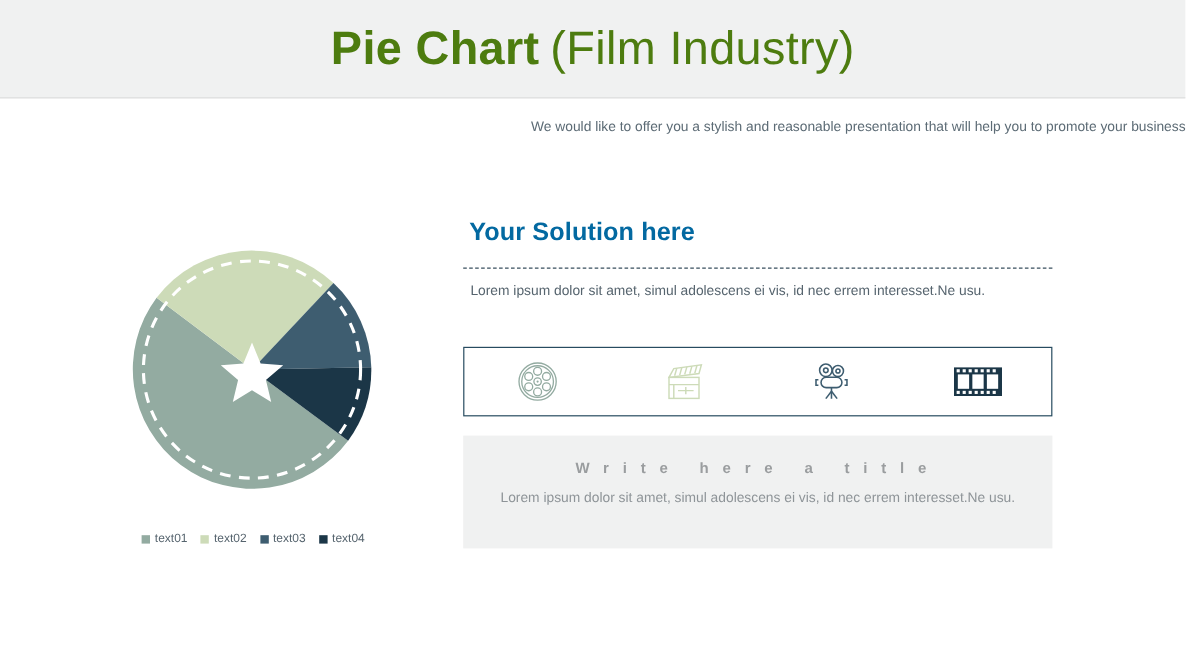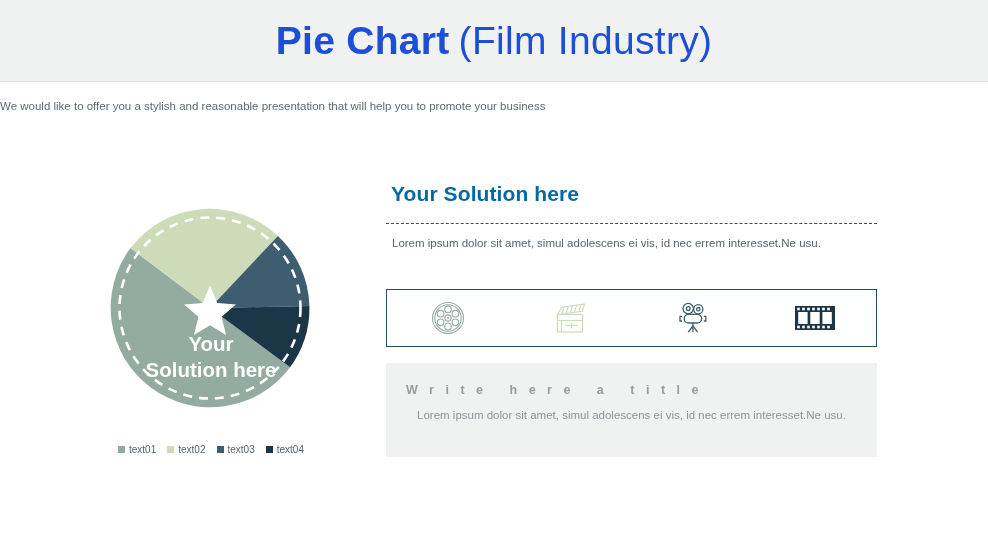--- a/index.html
+++ b/index.html
@@ -29,35 +29,35 @@
   .slide-title {
     position: absolute;
     left: 0;
     top: 0;
     width: 988px;
     height: 82px;
     display: flex;
     align-items: center;
     justify-content: center;
     font-size: 39px;
-    color: #1d4ed8;
+    color: #4d7c0f;
     letter-spacing: 0.3px;
     white-space: nowrap;
   }
   .slide-title .t-bold { font-weight: bold; }
   .slide-title .t-reg  { font-weight: normal; }
   .slide-title .t-sp   { display: inline-block; width: 9px; }
 
   
   .subtitle {
     position: absolute;
     left: 0;
     top: 100px;
     width: 988px;
-    text-align: left;
+    text-align: right;
     font-size: 11.5px;
     color: #5c6b75;
   }
 
   
   .pie-wrap {
     position: absolute;
     left: 88px;
     top: 190px;
     width: 246px;
@@ -160,21 +160,21 @@
     height: 94px;
     background: #f0f1f1;
     box-sizing: border-box;
   }
   .gray-title {
     margin: 20px 20px 0 20px;
     font-size: 12.5px;
     font-weight: bold;
     color: #9a9d9f;
     letter-spacing: 11.5px;
-    text-align: left;
+    text-align: center;
     white-space: nowrap;
   }
   .gray-body {
     margin: 12px 0 0 0;
     font-size: 11.5px;
     color: #8e9498;
     text-align: center;
   }
 </style>
 </head>
@@ -206,24 +206,20 @@
              L 129.2 112.9
              L 148.0 114.4
              L 133.6 126.7
              L 138.0 145.0
              L 122 135.2
              L 106.0 145.0
              L 110.4 126.7
              L 96.0 114.4
              L 114.8 112.9 Z"></path>
   </svg>
-  <div class="pie-center-label">
-    <div>Your</div>
-    <div>Solution here</div>
-  </div>
 </div>
 
 <div class="legend">
   <div class="legend-item">
     <span class="legend-swatch" style="background:#93aba1"></span>
     <span>text01</span>
   </div>
   <div class="legend-item">
     <span class="legend-swatch" style="background:#cddbb8"></span>
     <span>text02</span>

